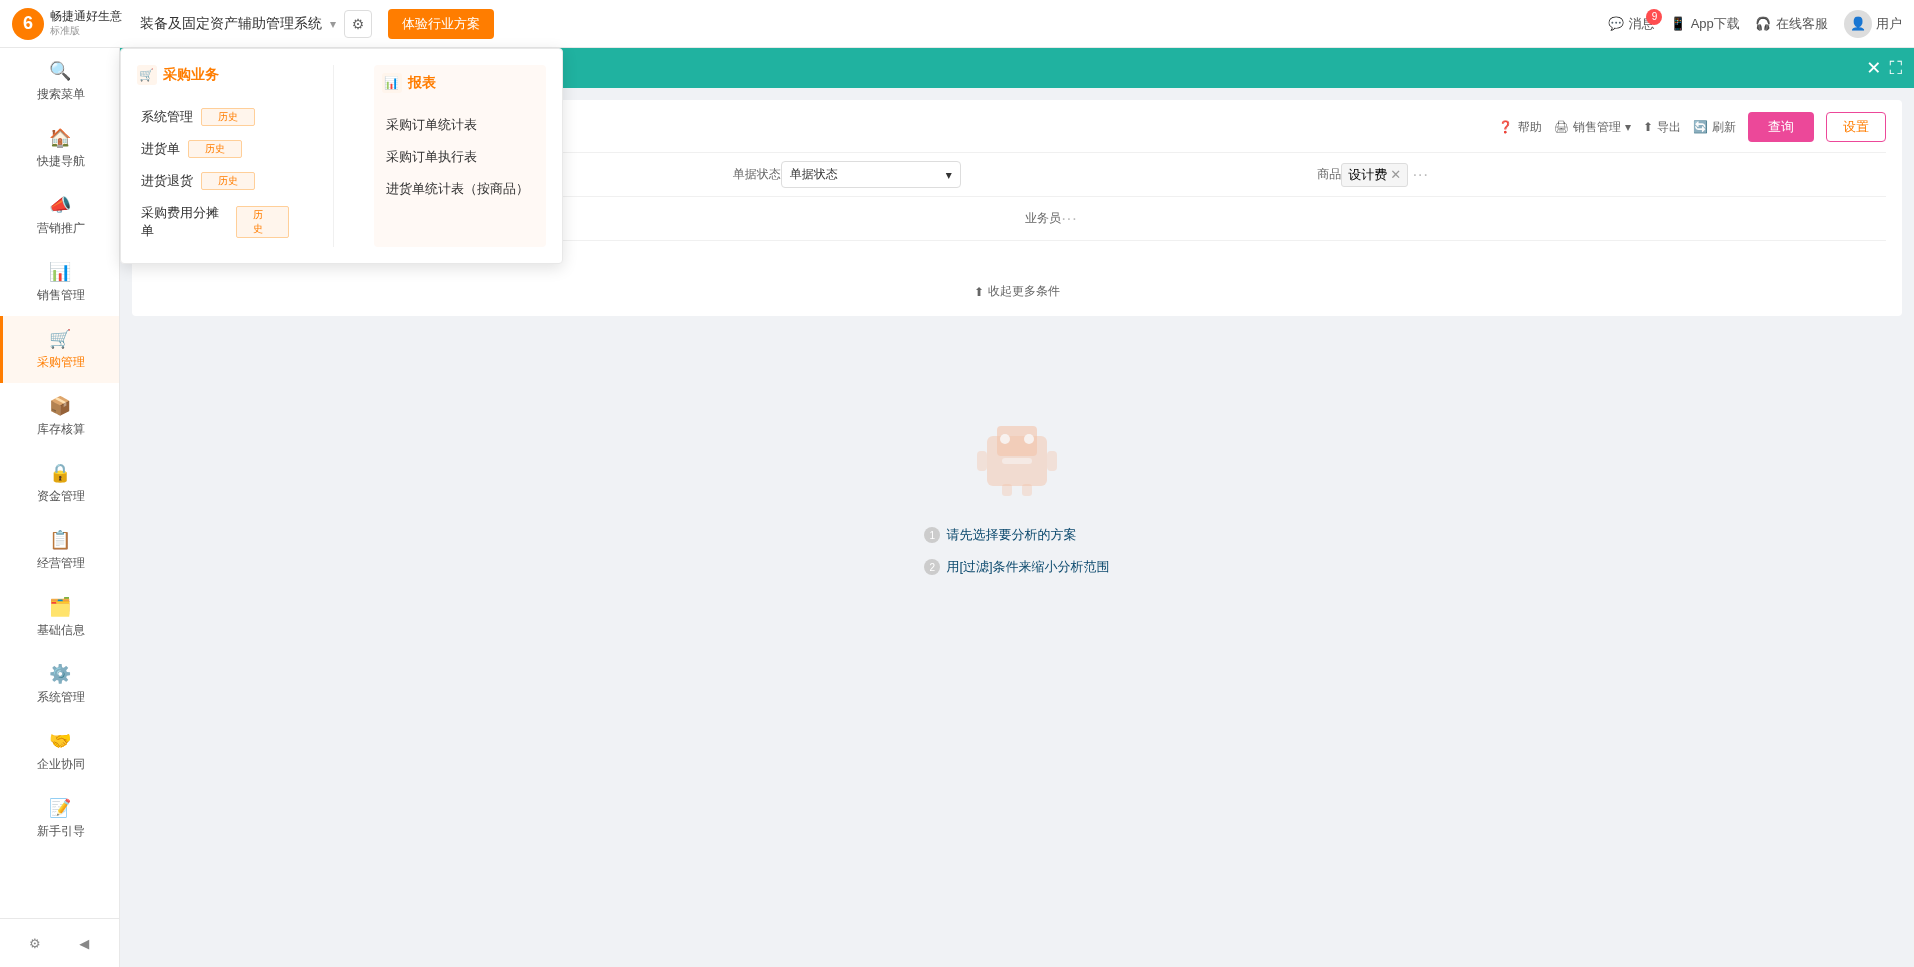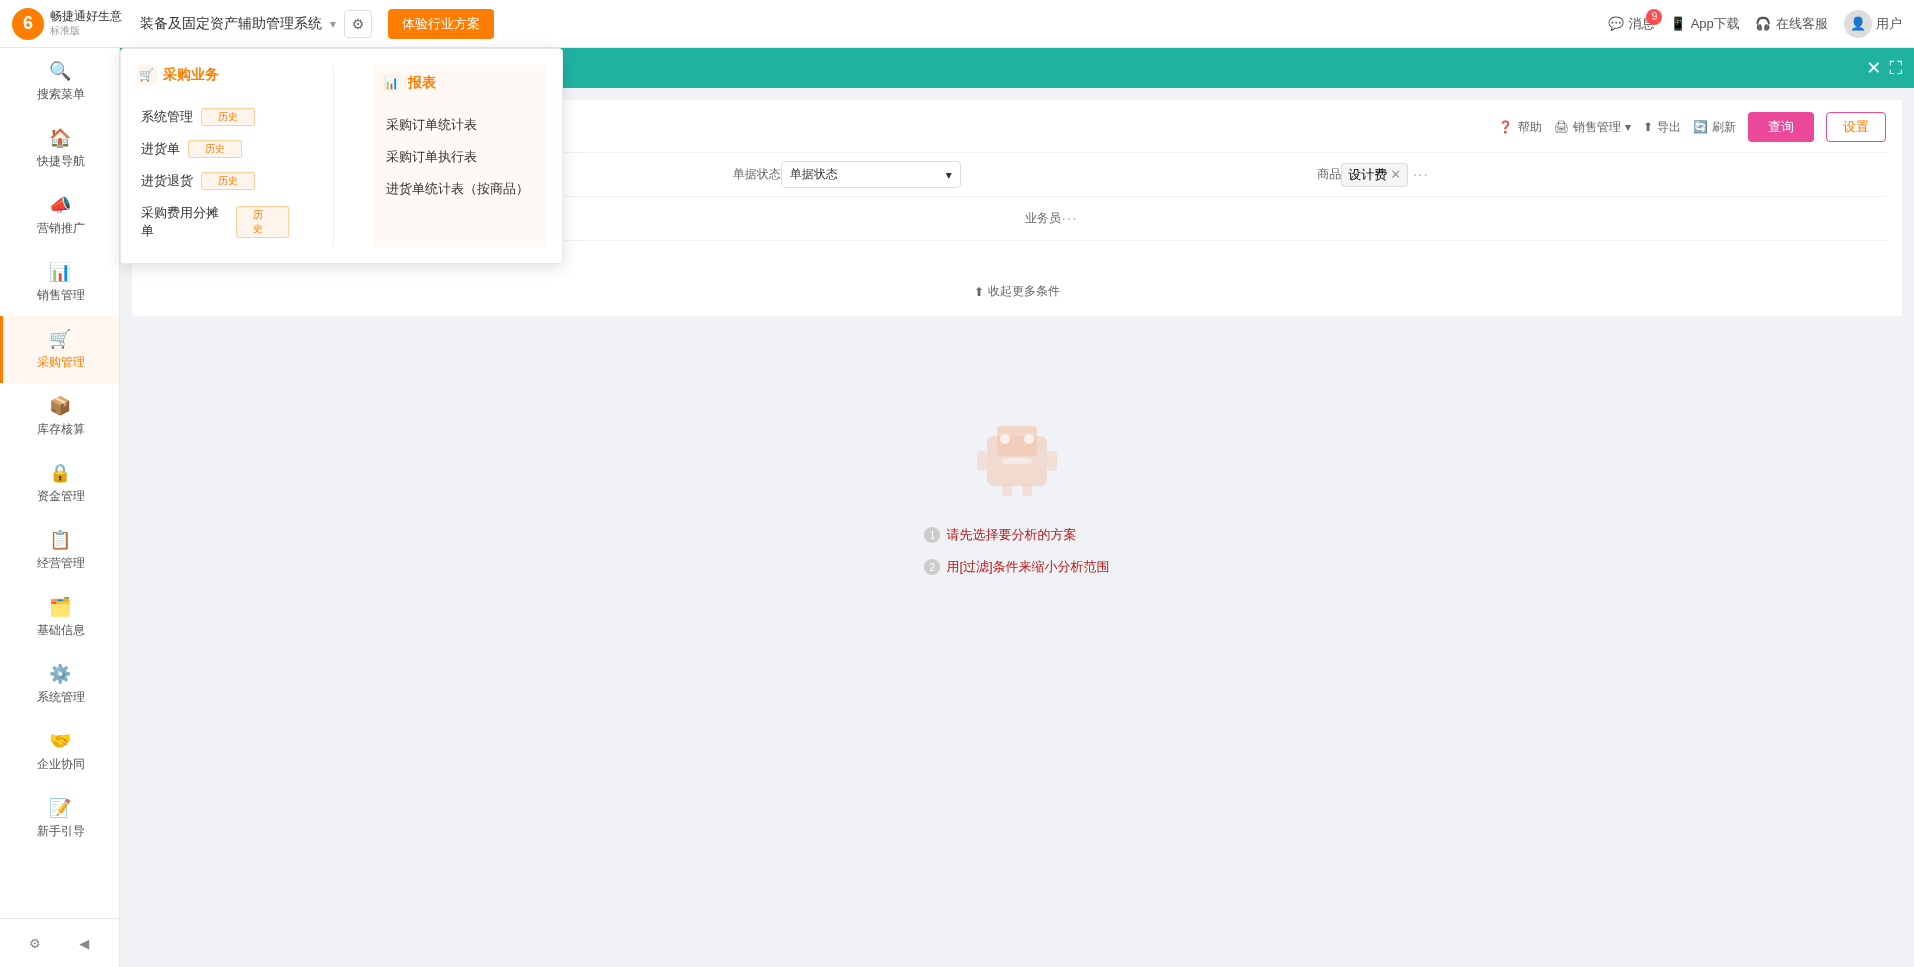--- a/index.html
+++ b/index.html
@@ -302,21 +302,21 @@
       align-items: center;
       justify-content: center;
       padding: 80px 0;
       color: #999;
     }
     .empty-icon {
       width: 100px; height: 100px;
       margin-bottom: 16px;
       opacity: 0.6;
     }
-    .empty-text { font-size: 13px; color: #b91c1c; line-height: 2; }
+    .empty-text { font-size: 13px; color: #0c4a6e; line-height: 2; }
 
     
     .dropdown-overlay {
       position: fixed;
       top: 48px;
       left: 120px;
       z-index: 200;
     }
     .dropdown-menu {
       background: #fff;

